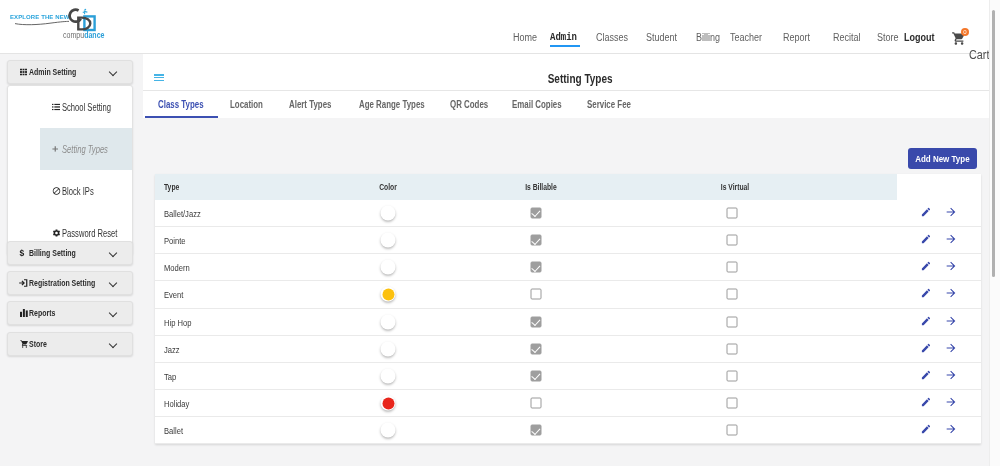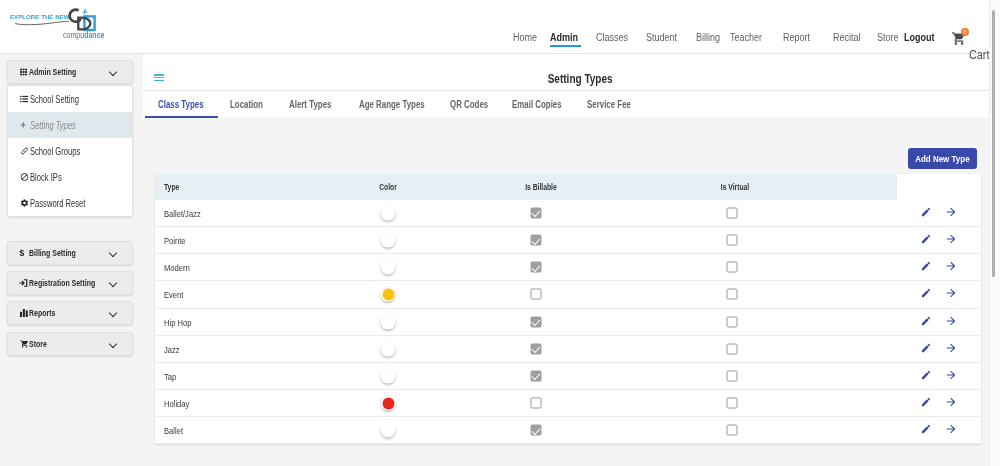--- a/index.html
+++ b/index.html
@@ -14,21 +14,21 @@
 .badge { position:absolute; left:961px; top:27.5px; width:8px; height:8px; background:#f4772a; border-radius:50%; color:#fff; font-size:6px; text-align:center; line-height:8px; z-index:7;}
 .carttxt { position:absolute; left:969px; top:48px; font-size:12px; color:#4d4d4d; z-index:6;text-align:right;}
 
 .sidebar { position:absolute; left:7px; top:60px; width:126px; z-index:4; }
 .mhead { position:absolute; left:0; width:126px; height:24px; background:#ececec; border:1px solid #e0e0e0; border-radius:3px; box-shadow:0 1px 2px rgba(0,0,0,.12); font-size:8.5px; font-weight:bold; color:#2c2c2c; line-height:22px; }
 .mhead .lab { position:absolute; left:20.5px; top:0; height:22px; line-height:22px;}
 .mhead .chev { position:absolute; right:15px; top:7.5px; width:8px; height:8px; }
 .mhead .chev:before { content:""; position:absolute; left:0.5px; top:0.5px; width:5px; height:5px; border-right:1.7px solid #333; border-bottom:1.7px solid #333; transform:rotate(45deg); }
 .icn { position:absolute; left:11.5px; top:50%; transform:translateY(-50%); }
 .card1 { position:absolute; left:0; top:24.5px; width:126px; background:#fff; border:1px solid #e2e2e2; border-radius:3px; box-shadow:0 1px 2px rgba(0,0,0,.1); overflow:hidden; }
-.item { position:relative; height:26px; font-size:10px; color:#333; }
+.item { position:relative; height:42px; font-size:10px; color:#333;margin-left:32px; }
 .item .lab { position:absolute; left:21.7px; top:50%; transform:translateY(-50%) scaleX(.76); transform-origin:0 50%; white-space:nowrap;}
 .item.active { background:#dfe8ec; }
 .item.active .lab { color:#8d8d8d; font-style:italic; }
 
 .content-top { position:absolute; left:143px; top:54px; width:846px; height:64px; background:#fff; z-index:1;}
 .hline { position:absolute; left:0px; top:36.2px; width:846px; height:1px; background:#e6e6e6; }
 .burger { position:absolute; left:153.5px; top:74px; width:10px; z-index:2; }
 .burger div { height:1.5px; background:#45b4e6; margin-bottom:1.4px; }
 .title { position:absolute; left:500px; top:71px; width:160px; text-align:center; font-size:13px; font-weight:bold; color:#2b2b2b; z-index:2;}
 .tab { position:absolute; top:99px; font-size:10px; font-weight:bold; color:#666; z-index:2;}
@@ -59,21 +59,21 @@
     <text x="10" y="19" font-size="6" font-weight="bold" fill="#29a4dc" letter-spacing="0.1">EXPLORE THE NEW</text>
     <path d="M15,23.6 C24,25.4 38,24.8 50,23.2 S66,21.4 69,21.4" fill="none" stroke="#555" stroke-width="0.9"></path>
     <rect x="84.4" y="16.4" width="10.2" height="13.6" fill="none" stroke="#2b9fd8" stroke-width="2.4"></rect>
     <path d="M80.8,18.7 A 6,6 0 1 1 78.6,10.5" fill="none" stroke="#474747" stroke-width="2.7"></path>
     <path d="M78.3,17.6 L78.3,29.4 L82,29.4 A 8.3,5.9 0 0 0 82,17.6 Z" fill="none" stroke="#474747" stroke-width="2.4"></path>
     <circle cx="85.3" cy="9.6" r="0.9" fill="#35aade"></circle>
     <path d="M84.2,10.6 q0.9,1.8 0.3,3.6 M82.8,12.4 q2.2,-1.4 4.6,-0.2" fill="none" stroke="#35aade" stroke-width="1.2"></path>
     <text x="79.8" y="37.7" font-size="8.9" fill="#6e6e6e" transform="scale(0.79,1)">compu<tspan fill="#2b9fd8" font-weight="bold">dance</tspan></text>
   </svg>
   <a class="navl" style="left:513px;"><span class="tx">Home</span></a>
-  <a class="navl b" id="adm" style="left:550px;"><span class="tx">Admin</span></a>
+  <a class="navl b" id="adm" style="left:550px;font-family:Liberation Mono, monospace;"><span class="tx">Admin</span></a>
   <a class="navl" style="left:596px;"><span class="tx">Classes</span></a>
   <a class="navl" style="left:646px;"><span class="tx">Student</span></a>
   <a class="navl" style="left:696px;"><span class="tx">Billing</span></a>
   <a class="navl" style="left:730px;"><span class="tx">Teacher</span></a>
   <a class="navl" style="left:783px;"><span class="tx">Report</span></a>
   <a class="navl" style="left:833px;"><span class="tx">Recital</span></a>
   <a class="navl" style="left:877px;"><span class="tx">Store</span></a>
   <a class="navl b" style="left:873px;margin-left:31px;"><span class="tx">Logout</span></a>
   <svg width="16" height="15" viewBox="0 0 24 24" style="position:absolute;left:951px;top:31px;" fill="#4a4a4a">
       <path d="M7 18c-1.1 0-1.99.9-1.99 2S5.9 22 7 22s2-.9 2-2-.9-2-2-2zM1 2v2h2l3.6 7.59-1.35 2.45c-.16.28-.25.61-.25.96 0 1.1.9 2 2 2h12v-2H7.42c-.14 0-.25-.11-.25-.25l.03-.12.9-1.63h7.45c.75 0 1.41-.41 1.75-1.03l3.58-6.49c.08-.14.12-.31.12-.48 0-.55-.45-1-1-1H5.21l-.94-2H1zm16 16c-1.1 0-1.99.9-1.99 2s.89 2 1.99 2 2-.9 2-2-.9-2-2-2z"></path>
@@ -110,26 +110,20 @@
         </svg>
         <span class="lab">School Setting</span>
       </div>
     <div class="item active">
         <svg class="icn" width="6.5" height="6.5" viewBox="0 0 8 8">
           <path d="M4,0.5 v7 M0.5,4 h7" stroke="#777" stroke-width="1.5"></path>
         </svg>
         <span class="lab">Setting Types</span>
       </div>
     <div class="item">
-        <svg class="icn" width="9" height="8" viewBox="0 0 24 24" fill="none" stroke="#222" stroke-width="2.8">
-          <path d="M10.6 13.4a4 4 0 0 1 0-5.7l3.5-3.5a4 4 0 0 1 5.7 5.7l-2 2M13.4 10.6a4 4 0 0 1 0 5.7l-3.5 3.5a4 4 0 0 1-5.7-5.7l2-2"></path>
-        </svg>
-        <span class="lab">School Groups</span>
-      </div>
-    <div class="item">
         <svg class="icn" width="9" height="9" viewBox="0 0 24 24" fill="#222">
           <path d="M12 2C6.48 2 2 6.48 2 12s4.48 10 10 10 10-4.48 10-10S17.52 2 12 2zM4 12c0-4.42 3.58-8 8-8 1.85 0 3.55.63 4.9 1.69L5.69 16.9C4.63 15.55 4 13.85 4 12zm8 8c-1.85 0-3.55-.63-4.9-1.69L18.31 7.1C19.37 8.45 20 10.15 20 12c0 4.42-3.58 8-8 8z"></path>
         </svg>
         <span class="lab">Block IPs</span>
       </div>
     <div class="item">
         <svg class="icn" width="9" height="9" viewBox="0 0 24 24" fill="#222">
           <path d="M19.14 12.94c.04-.3.06-.61.06-.94 0-.32-.02-.64-.07-.94l2.03-1.58c.18-.14.23-.41.12-.61l-1.92-3.32c-.12-.22-.37-.29-.59-.22l-2.39.96c-.5-.38-1.03-.7-1.62-.94l-.36-2.54c-.04-.24-.24-.41-.48-.41h-3.84c-.24 0-.43.17-.47.41l-.36 2.54c-.59.24-1.13.57-1.62.94l-2.39-.96c-.22-.08-.47 0-.59.22L2.74 8.87c-.12.21-.08.47.12.61l2.03 1.58c-.05.3-.09.63-.09.94s.02.64.07.94l-2.03 1.58c-.18.14-.23.41-.12.61l1.92 3.32c.12.22.37.29.59.22l2.39-.96c.5.38 1.03.7 1.62.94l.36 2.54c.05.24.24.41.48.41h3.84c.24 0 .44-.17.47-.41l.36-2.54c.59-.24 1.13-.56 1.62-.94l2.39.96c.22.08.47 0 .59-.22l1.92-3.32c.12-.22.07-.47-.12-.61l-2.01-1.58zM12 15.6c-1.98 0-3.6-1.62-3.6-3.6s1.62-3.6 3.6-3.6 3.6 1.62 3.6 3.6-1.62 3.6-3.6 3.6z"></path>
         </svg>
         <span class="lab">Password Reset</span>

